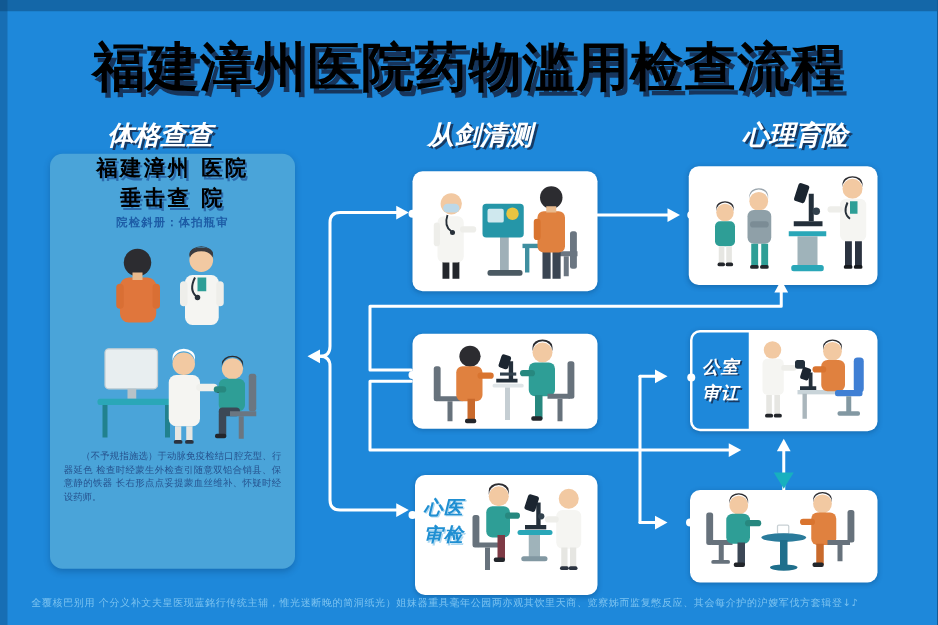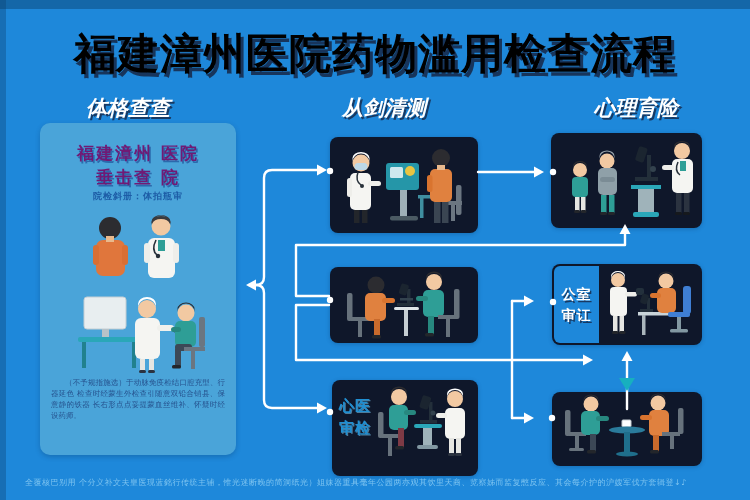--- a/index.html
+++ b/index.html
@@ -24,37 +24,38 @@
   #hdr-mid{left:342px;}
   #hdr-right{left:568px;margin-left:26px;}
 
   
   .panel{
     position:absolute;left:40px;top:123px;width:196px;height:332px;
     background:#4aa4d9;border-radius:10px;
     box-shadow:0 2px 5px rgba(0,40,80,.25);
   }
   .panel-title{
-    margin-top:19px;text-align:center;font-size:17px;font-weight:bold;color:#701a75;
+    margin-top:1px;text-align:center;font-size:17px;font-weight:bold;color:#000000;
     line-height:1.4;letter-spacing:2px;text-shadow:1.5px 2px 0 rgba(38,96,165,.85);
   }
   .panel-sub{
     margin-top:0;text-align:center;font-size:9px;font-weight:bold;color:#1d5ca6;
     letter-spacing:1px;
   }
   .panel-illus{display:block;margin:6px auto 0 auto;}
   .panel-para{
     margin:2px 11px 0 11px;font-size:7.5px;line-height:1.5;color:#26538f;
     text-align:justify;text-indent:14px;
   }
 
   
   .card{
-    position:absolute;background:#0f172a;border-radius:8px;
+    position:absolute;background:#ffffff;border-radius:8px;
     box-shadow:0 1px 4px rgba(0,40,80,.28);
+    font-style:italic;
   }
   #card-m1{left:330px;top:137px;width:148px;height:96px;}
   #card-m2{left:330px;top:267px;width:148px;height:76px;}
   #card-m3{left:332px;top:380px;width:146px;height:96px;}
   #card-r1{left:551px;top:133px;width:151px;height:95px;}
   #card-r2{left:552px;top:264px;width:150px;height:81px;}
   #card-r3{left:552px;top:392px;width:150px;height:74px;}
   .card svg{display:block;}
 
   .card-label-blue{

